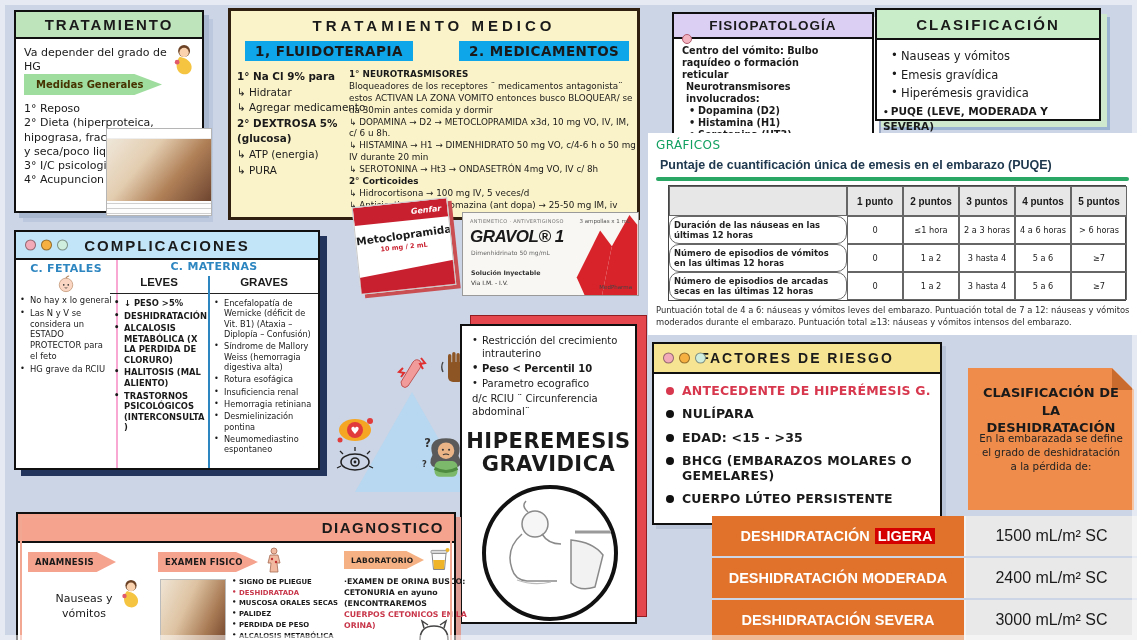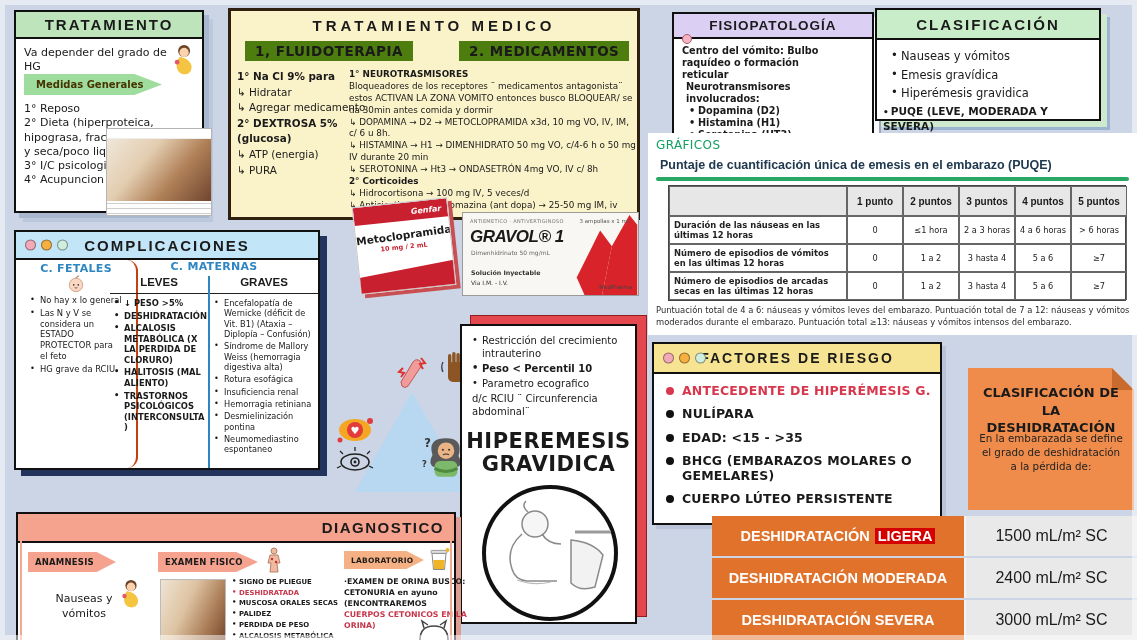--- a/index.html
+++ b/index.html
@@ -25,21 +25,21 @@
   .t-items{left:8px;top:90px;width:178px;font-size:11px;line-height:1.3;}
   .t-photo{left:90px;top:116px;width:106px;height:88px;border:1px solid #b5b5b5;z-index:3;background:#fff;}
   .t-photo .cap{height:9px;background:#fff;border-bottom:1px solid #eee;}
   .t-photo .img{height:62px;background:linear-gradient(130deg,#efe7da 0%,#e3cdb0 35%,#b08057 65%,#6e4530 100%);}
   .t-photo .cap2{height:14px;background:#fdfdfd;background-image:repeating-linear-gradient(#fdfdfd 0 2px,#cfcfcf 2px 3px,#fdfdfd 3px 5px);}
 
   
   .tm-card{left:228px;top:8px;width:412px;height:212px;background:#faf2c8;border:3px solid #30200f;}
   .tm-title{position:absolute;left:0;top:6px;width:100%;text-align:center;font-weight:bold;font-size:15px;
             letter-spacing:4px;font-family:"Liberation Sans",sans-serif;}
-  .chip{position:absolute;background:#4d7c0f;padding:2px 10px;font-weight:bold;font-size:13.5px;letter-spacing:.5px;}
+  .chip{position:absolute;background:#0ea5e9;padding:2px 10px;font-weight:bold;font-size:13.5px;letter-spacing:.5px;}
   .tm-left{left:6px;top:58px;width:140px;font-size:10.4px;line-height:1.5;}
   .tm-right{left:118px;top:58px;width:288px;font-size:8.8px;line-height:1.35;}
   .b{font-weight:bold;}
 
   
   .meto{left:356px;top:202px;width:96px;height:88px;transform:rotate(-6deg);background:#fff;
         border:1px solid #c7c7c7;box-shadow:4px 4px 0 #c94f52;overflow:hidden;}
   .meto-top{height:18px;background:#c8202f;color:#fff;font-size:8px;font-style:italic;font-weight:bold;
             display:flex;align-items:center;justify-content:flex-end;padding-right:6px;}
   .meto-name{margin-top:8px;text-align:center;font-weight:bold;font-size:10.5px;transform:rotate(-2deg);}
@@ -73,29 +73,29 @@
   .c-puqe::before{content:"•";margin-right:2px;font-size:9px;}
 
   
   .g-panel{left:648px;top:133px;width:489px;height:202px;background:#fff;}
   .g-label{left:8px;top:5px;font-size:12px;font-weight:normal;color:#12a061;letter-spacing:.4px;}
   .g-title{left:12px;top:25px;font-size:12.5px;font-weight:bold;color:#20394f;font-family:"Liberation Sans",sans-serif;}
   .g-rule{left:8px;top:44px;width:473px;height:4px;background:#2aa665;border-radius:2px;}
   .puqe{left:20px;top:52px;width:458px;display:grid;grid-template-columns:178px repeat(5,56px);border:1.5px solid #444;}
   .puqe div{border:0.75px solid #666;display:flex;align-items:center;justify-content:center;text-align:center;box-sizing:border-box;}
   .puqe .h{background:#e7e7e7;font-weight:bold;font-size:10px;height:30px;font-family:"Liberation Sans",sans-serif;}
-  .puqe .rh{font-weight:bold;font-size:8.4px;justify-content:flex-start;text-align:left;padding:2px 4px;height:28px;color:#222;}
+  .puqe .rh{font-weight:bold;font-size:8.4px;justify-content:flex-start;text-align:left;padding:2px 4px;height:28px;color:#222;border-radius:10px;}
   .puqe .v{font-size:8.2px;height:28px;color:#222;}
   .g-foot{left:8px;top:172px;width:476px;font-size:8.4px;color:#2b2b2b;line-height:1.4;}
 
   
   .co-card{left:14px;top:230px;width:306px;height:240px;box-shadow:7px 6px 0 #22335c;}
   .co-hdr{height:28px;background:#c2e5f8;font-size:15px;letter-spacing:2px;}
   .co-body{position:absolute;top:28px;left:0;right:0;bottom:0;}
-  .fet{position:absolute;left:0;top:0;bottom:0;width:92px;border-right:2px solid #c2410c;padding:2px 14px;border-radius:11px;}
+  .fet{position:absolute;left:0;top:0;bottom:0;width:92px;border-right:2px solid #f9a8d4;padding:2px 4px;}
   .fet-title,.mat-title{color:#2e86c1;font-weight:bold;font-size:11px;text-align:center;letter-spacing:.3px;}
   .fet-list{font-size:8.4px;line-height:1.28;margin-top:2px;}
   .mat{position:absolute;left:94px;top:0;right:0;bottom:0;}
   .mat-cols{position:absolute;top:16px;left:0;right:0;bottom:0;}
   .mat-h{position:absolute;top:0;height:18px;font-weight:bold;font-size:11.5px;text-align:center;
          font-family:"Liberation Sans",sans-serif;border-bottom:1.5px solid #222;width:100%;box-sizing:border-box;}
   .leves{position:absolute;left:0;top:0;bottom:0;width:98px;border-right:2px solid #2e86c1;}
   .graves{position:absolute;left:100px;top:0;bottom:0;right:0;}
   .leves-list{position:absolute;top:22px;left:4px;right:2px;font-size:8.4px;font-weight:bold;line-height:1.26;}
   .graves-list{position:absolute;top:22px;left:4px;right:2px;font-size:8.2px;line-height:1.26;}

